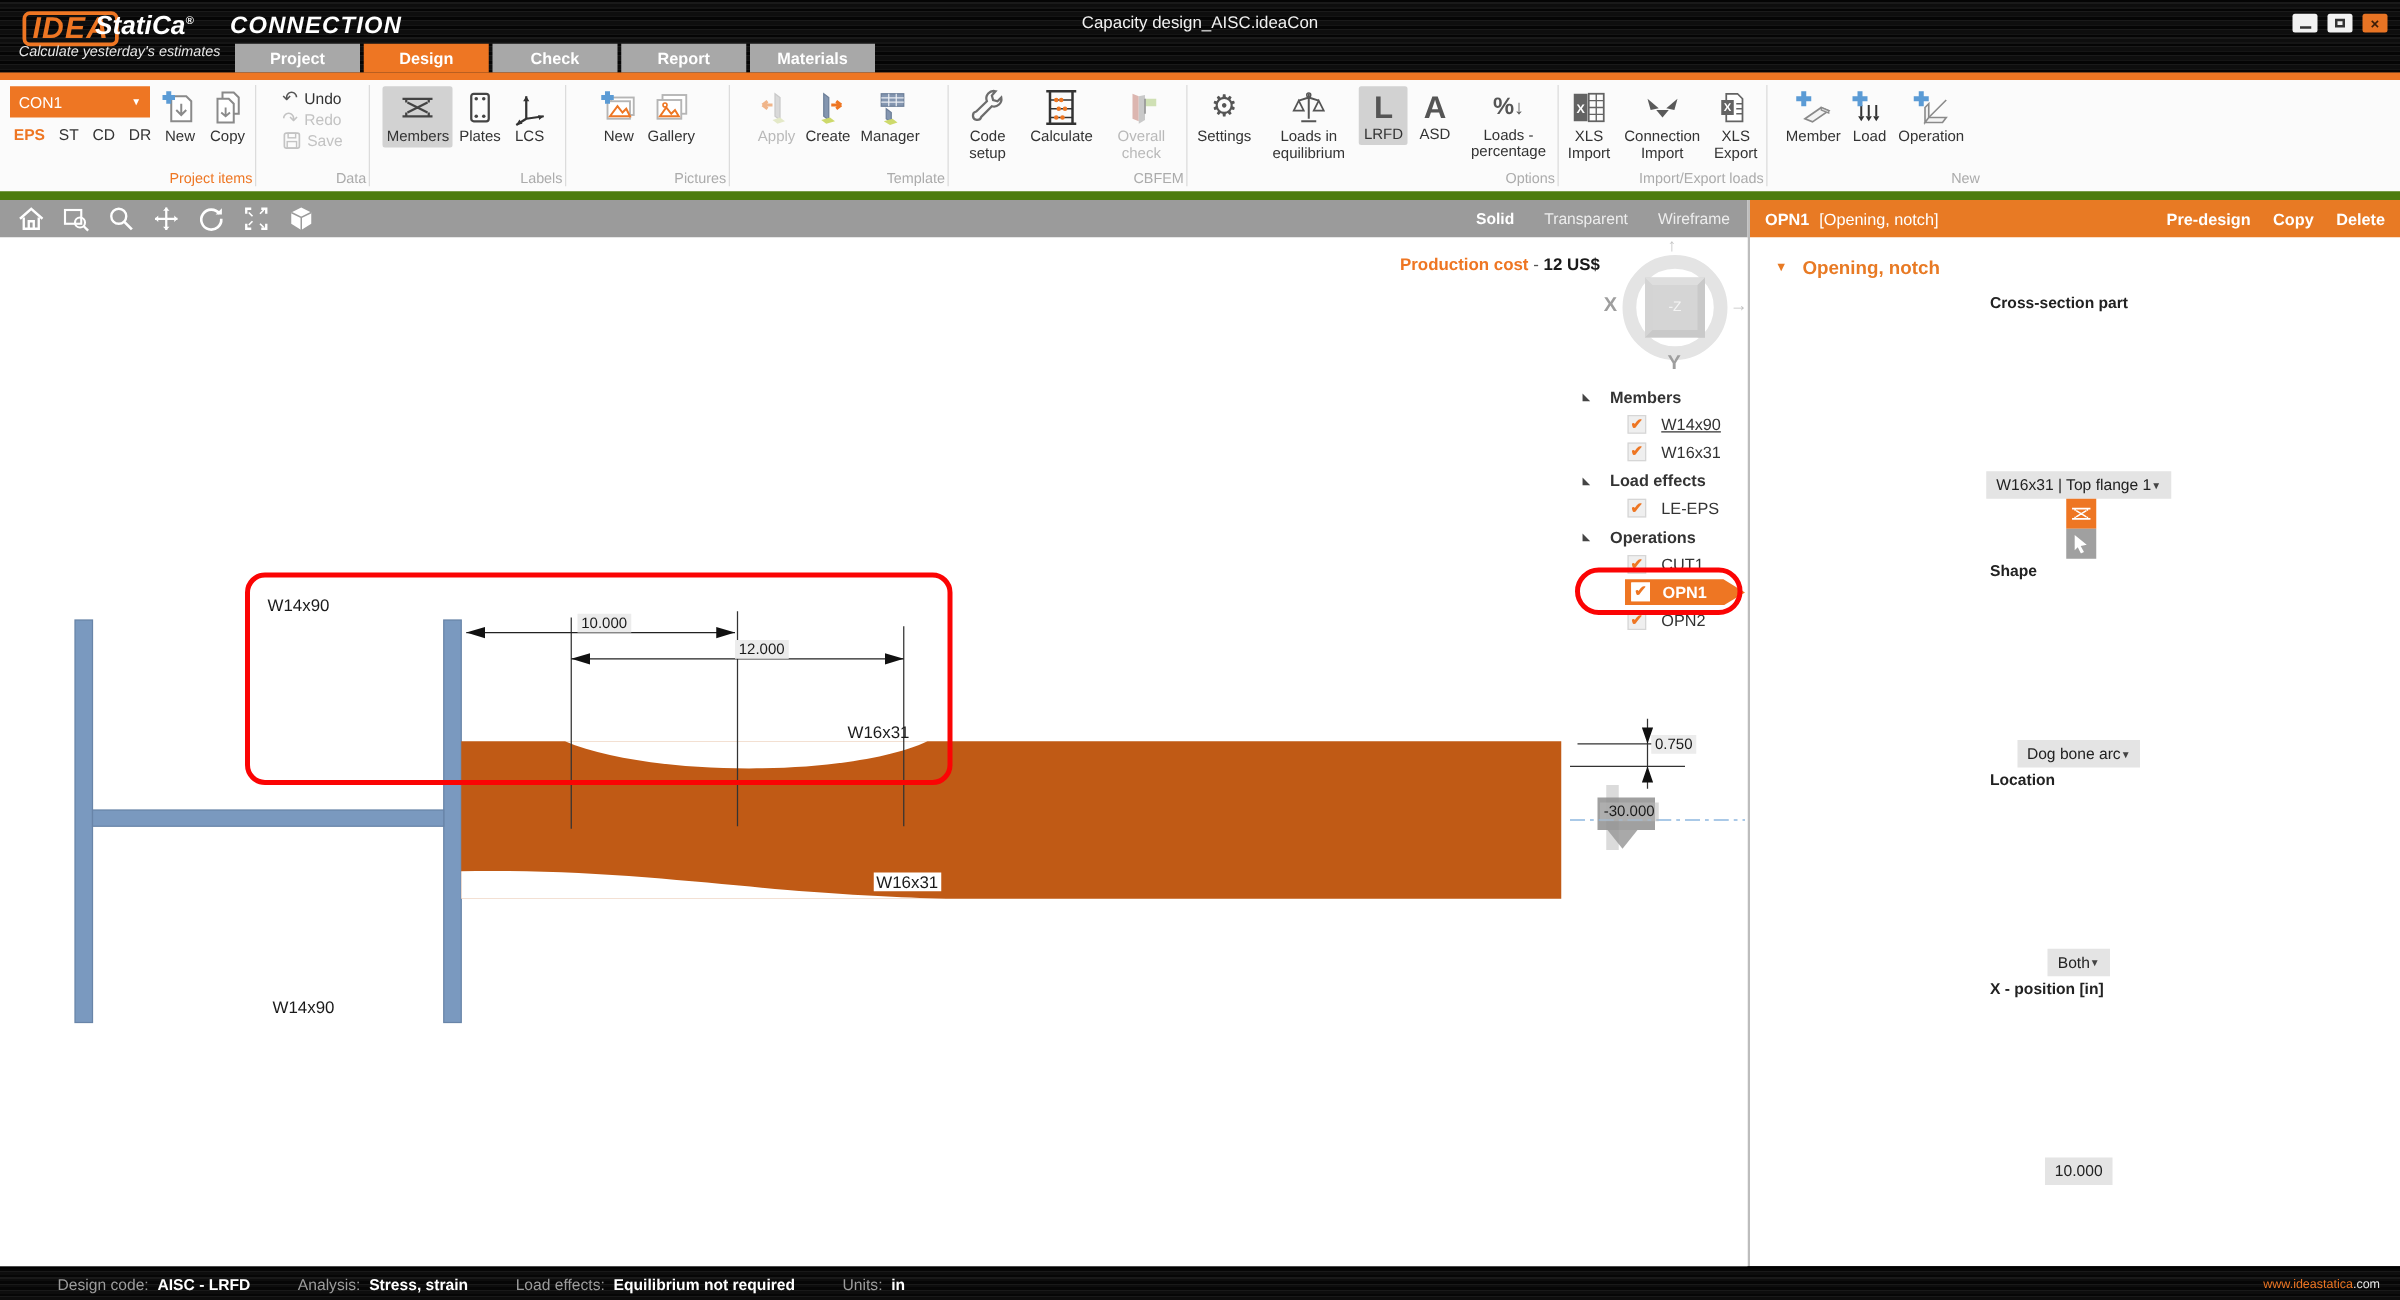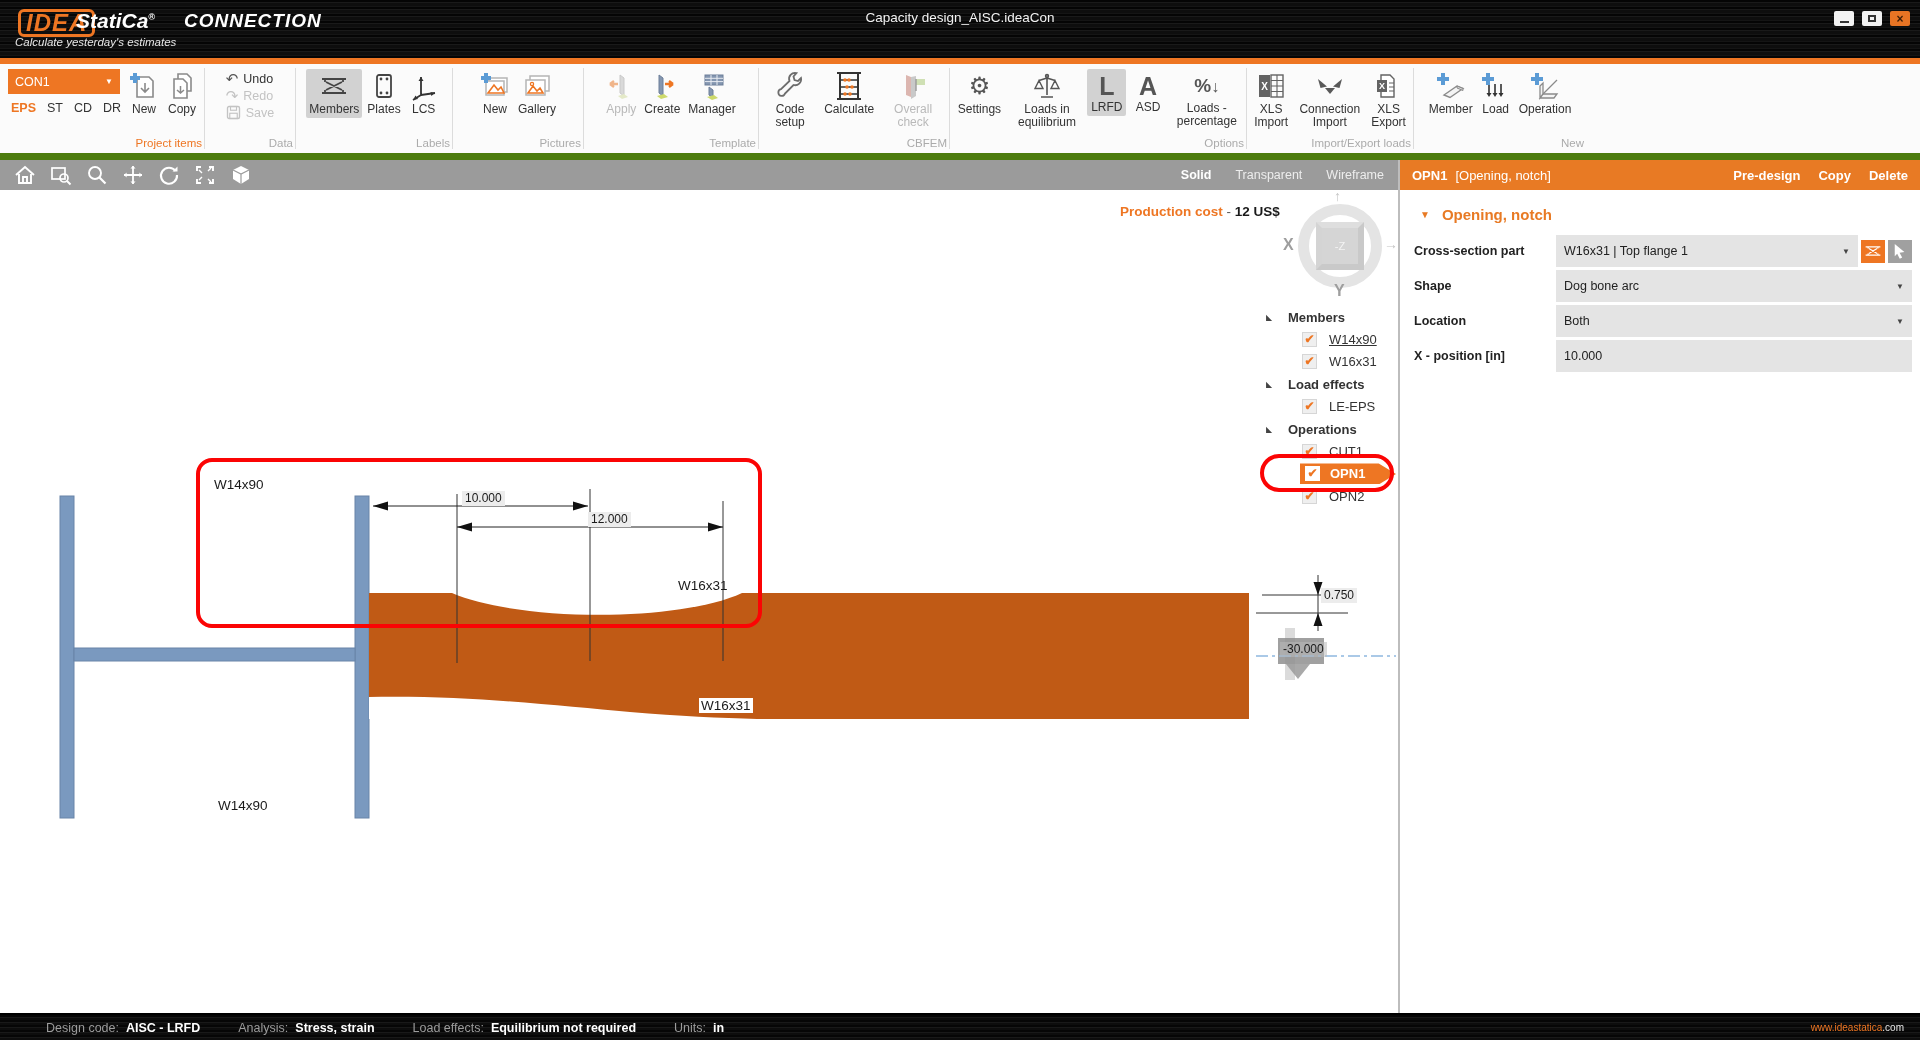--- a/index.html
+++ b/index.html
@@ -97,23 +97,23 @@
   .opn-sel .cbx { background:#fff; border-color:#fff; }
 
   
   .anno-rect { position:absolute; left:196px; top:268px; width:566px; height:170px; border:4px solid #fb0404; border-radius:16px; }
   .anno-oval { position:absolute; left:1260px; top:264px; width:134px; height:38px; border:4px solid #fb0404; border-radius:19px; }
 
   
   .props-body { flex:1; background:#fff; padding:12px 8px 0 14px; }
   .sec-title { display:flex; align-items:center; gap:12px; color:#e87a24; font-weight:bold; font-size:15px; margin:4px 0 12px 6px; }
   .sec-title .tri { font-size:10px; }
-  .prow { display:flex; align-items:center; margin-bottom:3px; }
+  .prow { display:flex; align-items:center; margin-bottom:3px;flex-direction:column; }
   .prow .plabel { width:142px; font-size:12.5px; color:#222; font-weight:bold; flex:0 0 142px; }
-  .pctl { flex:1; height:21px; background:#e4e4e4; display:flex; align-items:center; padding:16px 8px; font-size:12.5px; color:#222; }
+  .pctl { flex:1; height:21px; background:#e4e4e4; display:flex; align-items:center; padding:4px 8px; font-size:12.5px; color:#222; }
   .pctl .dd { margin-left:auto; font-size:8px; color:#444; }
   .sqbtn { width:24px; height:23px; margin-left:3px; flex:0 0 24px; display:flex; align-items:center; justify-content:center; }
   .sqbtn.orange { background:#ee7623; }
   .sqbtn.gray { background:#a0a0a0; }
 
   
   .statusbar { height:27px; flex:0 0 27px; background:#0c0c0c; color:#9c9c9c; font-size:12.5px;
     display:flex; align-items:center; padding:0 16px 0 46px;
     background-image:repeating-linear-gradient(to bottom,#060606 0 2px,#191919 2px 3px,#0d0d0d 3px 5px);
     border-top:2px solid #000; }
@@ -137,20 +137,27 @@
     <div class="winbtns">
       <div class="winbtn">
           <div class="bar"></div>
         </div>
       <div class="winbtn">
           <div class="sq"></div>
         </div>
       <div class="winbtn close">
           <span>×</span>
         </div>
+    </div>
+    <div class="tabs">
+      <div class="tab">Project</div>
+      <div class="tab active">Design</div>
+      <div class="tab">Check</div>
+      <div class="tab">Report</div>
+      <div class="tab">Materials</div>
     </div>
     <div class="orange-strip"></div>
   </div>
 
   <div class="ribbon">
 
     <div class="rgroup" style="width:196px">
       <div class="rg-content">
         <div class="con-col">
           <div class="con-select">

